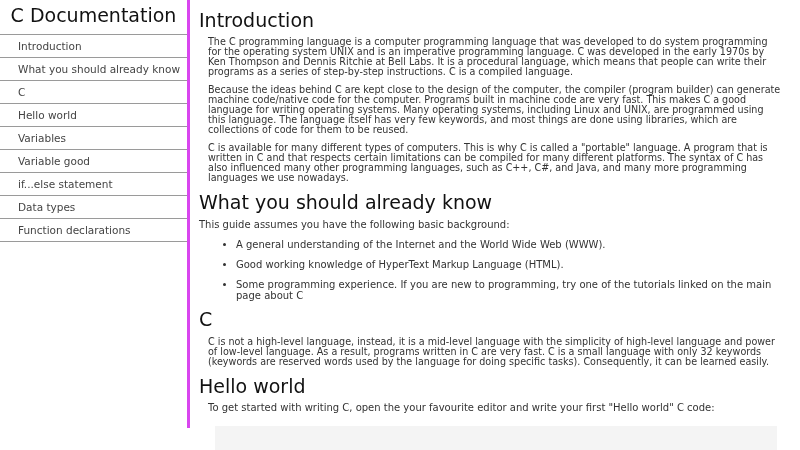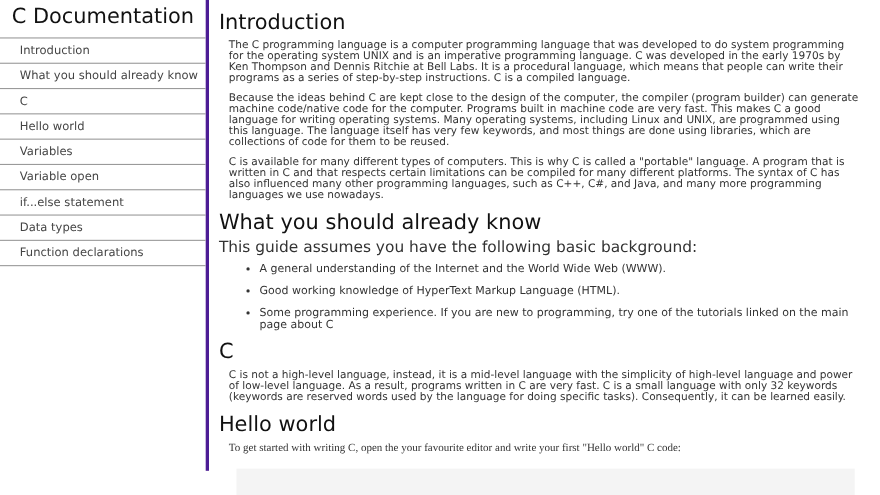--- a/index.html
+++ b/index.html
@@ -4,21 +4,21 @@
   <style>
     html, body { margin: 0; padding: 0; }
     body {
       width: 800px; height: 450px; overflow: hidden;
       background: #ffffff; color: #222;
       font-family: "DejaVu Sans", sans-serif;
       position: relative;
     }
     #sidebar {
       position: absolute; left: 0; top: 0; width: 187px; height: 428px;
-      background: #fff; border-right: 3px solid #4c1d95; box-sizing: content-box;
+      background: #fff; border-right: 3px solid #d946ef; box-sizing: content-box;
     }
     #sidebar .title {
       height: 34px; line-height: 30px; text-align: center;
       font-size: 19px; color: #111; border-bottom: 1px solid #9a9a9a;
     }
     #sidebar .nav-item {
       height: 22px; line-height: 22px; padding-left: 18px;
       font-size: 10.5px; color: #444; border-bottom: 1px solid #9a9a9a;
       white-space: nowrap; cursor: pointer;
     }
@@ -49,50 +49,50 @@
 </head>
 <body>
 
 <nav id="sidebar">
   <div class="title">C Documentation</div>
   <div class="nav-item">Introduction</div>
   <div class="nav-item">What you should already know</div>
   <div class="nav-item">C</div>
   <div class="nav-item">Hello world</div>
   <div class="nav-item">Variables</div>
-  <div class="nav-item">Variable open</div>
+  <div class="nav-item">Variable good</div>
   <div class="nav-item">if...else statement</div>
   <div class="nav-item">Data types</div>
   <div class="nav-item">Function declarations</div>
 </nav>
 
 <main id="main">
   <section class="section" style="padding-top:9px;">
     <h2>Introduction</h2>
     <p style="margin-top:6px;">The C programming language is a computer programming language that was developed to do system programming for the operating system UNIX and is an imperative programming language. C was developed in the early 1970s by Ken Thompson and Dennis Ritchie at Bell Labs. It is a procedural language, which means that people can write their programs as a series of step-by-step instructions. C is a compiled language.</p>
     <p class="gap">Because the ideas behind C are kept close to the design of the computer, the compiler (program builder) can generate machine code/native code for the computer. Programs built in machine code are very fast. This makes C a good language for writing operating systems. Many operating systems, including Linux and UNIX, are programmed using this language. The language itself has very few keywords, and most things are done using libraries, which are collections of code for them to be reused.</p>
     <p class="gap">C is available for many different types of computers. This is why C is called a "portable" language. A program that is written in C and that respects certain limitations can be compiled for many different platforms. The syntax of C has also influenced many other programming languages, such as C++, C#, and Java, and many more programming languages we use nowadays.</p>
   </section>
 
   <section class="section" style="padding-top:8px;">
     <h2>What you should already know</h2>
-    <p class="flush" style="margin-top:7px;font-size:14px;">This guide assumes you have the following basic background:</p>
+    <p class="flush" style="margin-top:7px;font-size:10px;">This guide assumes you have the following basic background:</p>
     <ul>
       <li>A general understanding of the Internet and the World Wide Web (WWW).</li>
       <li>Good working knowledge of HyperText Markup Language (HTML).</li>
       <li>Some programming experience. If you are new to programming, try one of the tutorials linked on the main page about C</li>
     </ul>
   </section>
 
   <section class="section" style="padding-top:7px;">
     <h2>C</h2>
     <p style="margin-top:7px;">C is not a high-level language, instead, it is a mid-level language with the simplicity of high-level language and power of low-level language. As a result, programs written in C are very fast. C is a small language with only 32 keywords (keywords are reserved words used by the language for doing specific tasks). Consequently, it can be learned easily.</p>
   </section>
 
   <section class="section" style="padding-top:8px;">
     <h2>Hello world</h2>
-    <p style="margin-top:6px;font-size:10px;font-family:Liberation Serif, serif;">To get started with writing C, open the your favourite editor and write your first "Hello world" C code:</p>
+    <p style="margin-top:6px;font-size:10px;">To get started with writing C, open the your favourite editor and write your first "Hello world" C code:</p>
     <div class="code">
       
       
     </div>
   </section>
 </main>
 
 </body></html>

